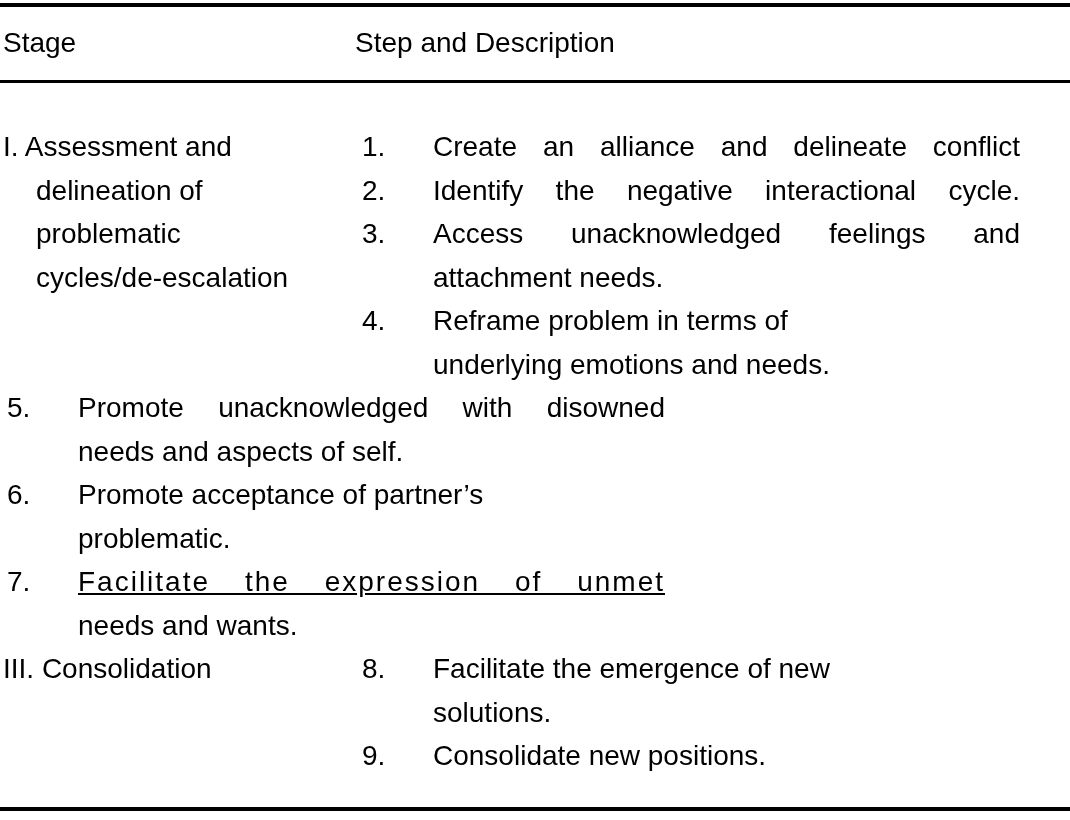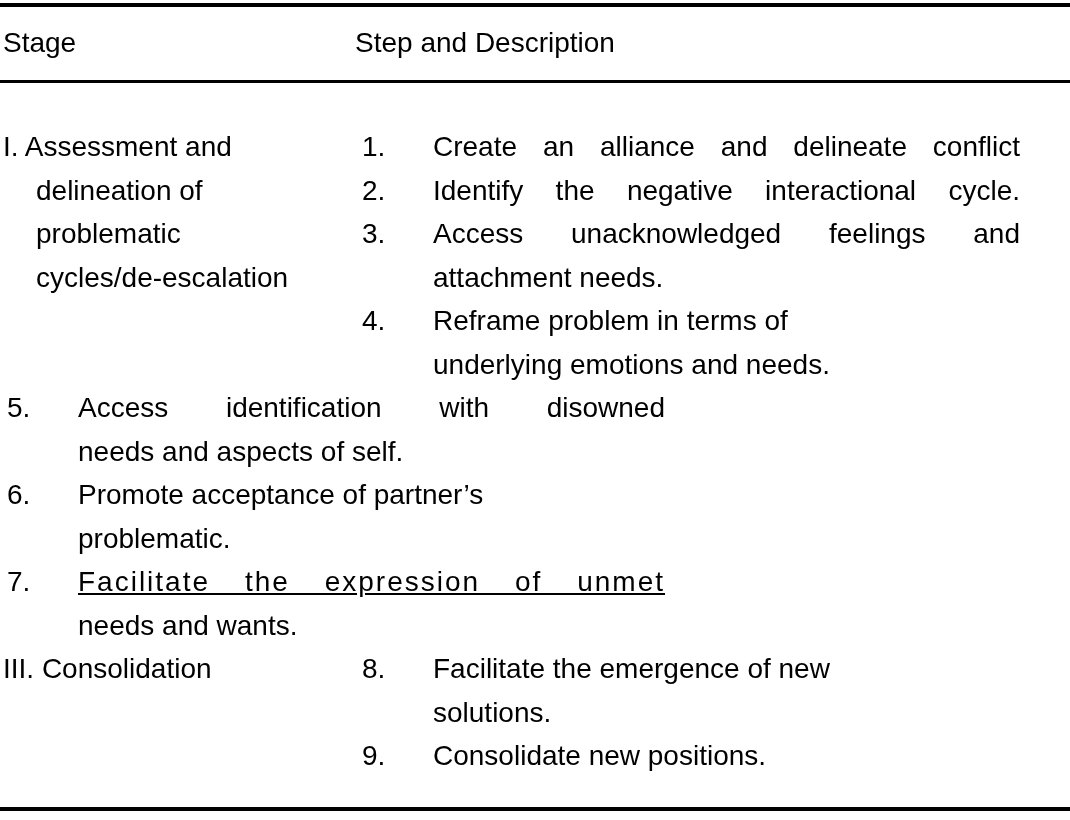--- a/index.html
+++ b/index.html
@@ -94,21 +94,21 @@
           </div>
         </div>
       </div>
     </div>
 
     <div class="stage-row">
       <div class="steps-col">
         <div class="step-row">
           <div class="step-num">5.</div>
           <div class="step-text">
-            <div class="line j">Access identification with disowned</div>
+            <div class="line j">Promote unacknowledged with disowned</div>
             <div class="line">needs and aspects of self.</div>
           </div>
         </div>
         <div class="step-row">
           <div class="step-num">6.</div>
           <div class="step-text">
             <div class="line">Promote acceptance of partner’s</div>
             <div class="line">problematic.</div>
           </div>
         </div>

